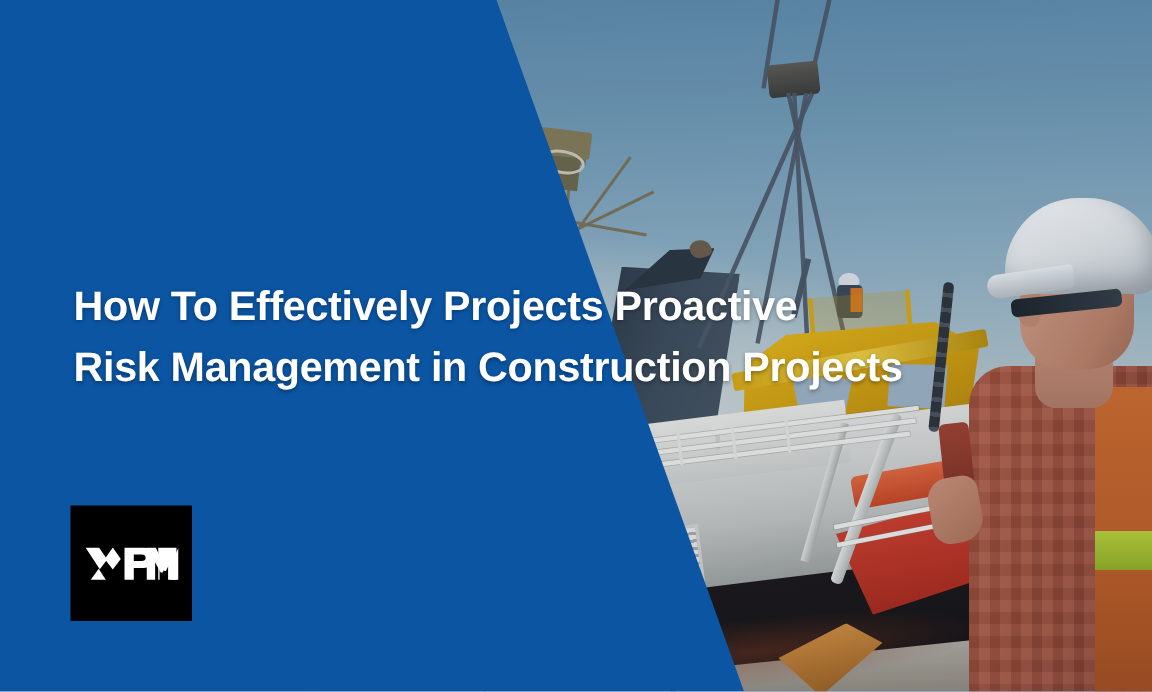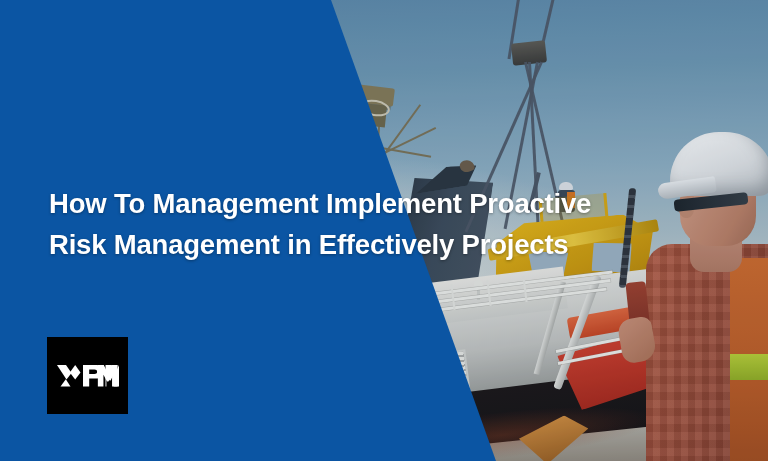--- a/index.html
+++ b/index.html
@@ -334,22 +334,22 @@
       <div class="radio"></div>
       <div class="hand"></div>
     </div>
 
     <div class="photo-tint"></div>
   </div>
 
   <div class="panel"></div>
 
   <div class="headline">
-    <span>How To Management Implement Proactive</span>
-    <span class="l2">Risk Management in Effectively Projects</span>
+    <span>How To Effectively Projects Proactive</span>
+    <span class="l2">Risk Management in Construction Projects</span>
   </div>
 
   <div class="logo">
     <svg width="62" height="22" viewBox="0 0 62 22" aria-hidden="true">
       <path d="M0 0 H9 L14.5 8 L9.5 14.5 Z" fill="#ffffff"></path>
       <path d="M3.5 21.5 L8.8 14.2 L13.5 21.5 Z" fill="#ffffff"></path>
       <path d="M12.8 7.6 L18.2 0 L23.5 7.6 L18.2 14.6 Z" fill="#ffffff"></path>
       <path d="M26 0 H38.5 C43.6 0 46.4 2.6 46.4 6.7 C46.4 10.9 43.6 13.6 38.5 13.6 H32.2 V21.5 H26 Z M32.2 4.6 V9 H37.4 C39.2 9 40.1 8.2 40.1 6.8 C40.1 5.4 39.2 4.6 37.4 4.6 Z" fill="#ffffff"></path>
       <path d="M48.5 0 H54.6 L58.6 7.6 L62 0 H62 V21.5 H56.6 V9.6 L53.6 15.6 H52.6 L49.4 9.6 V21.5 H48.5 Z" fill="#ffffff"></path>
       <path d="M47.8 0 H53.9 L57.9 8.2 L61.9 0 H68 V21.5 H62.3 V9.8 L58.6 16.6 H57.2 L53.5 9.8 V21.5 H47.8 Z" fill="#ffffff" transform="translate(-6,0) scale(0.98 1)"></path>

